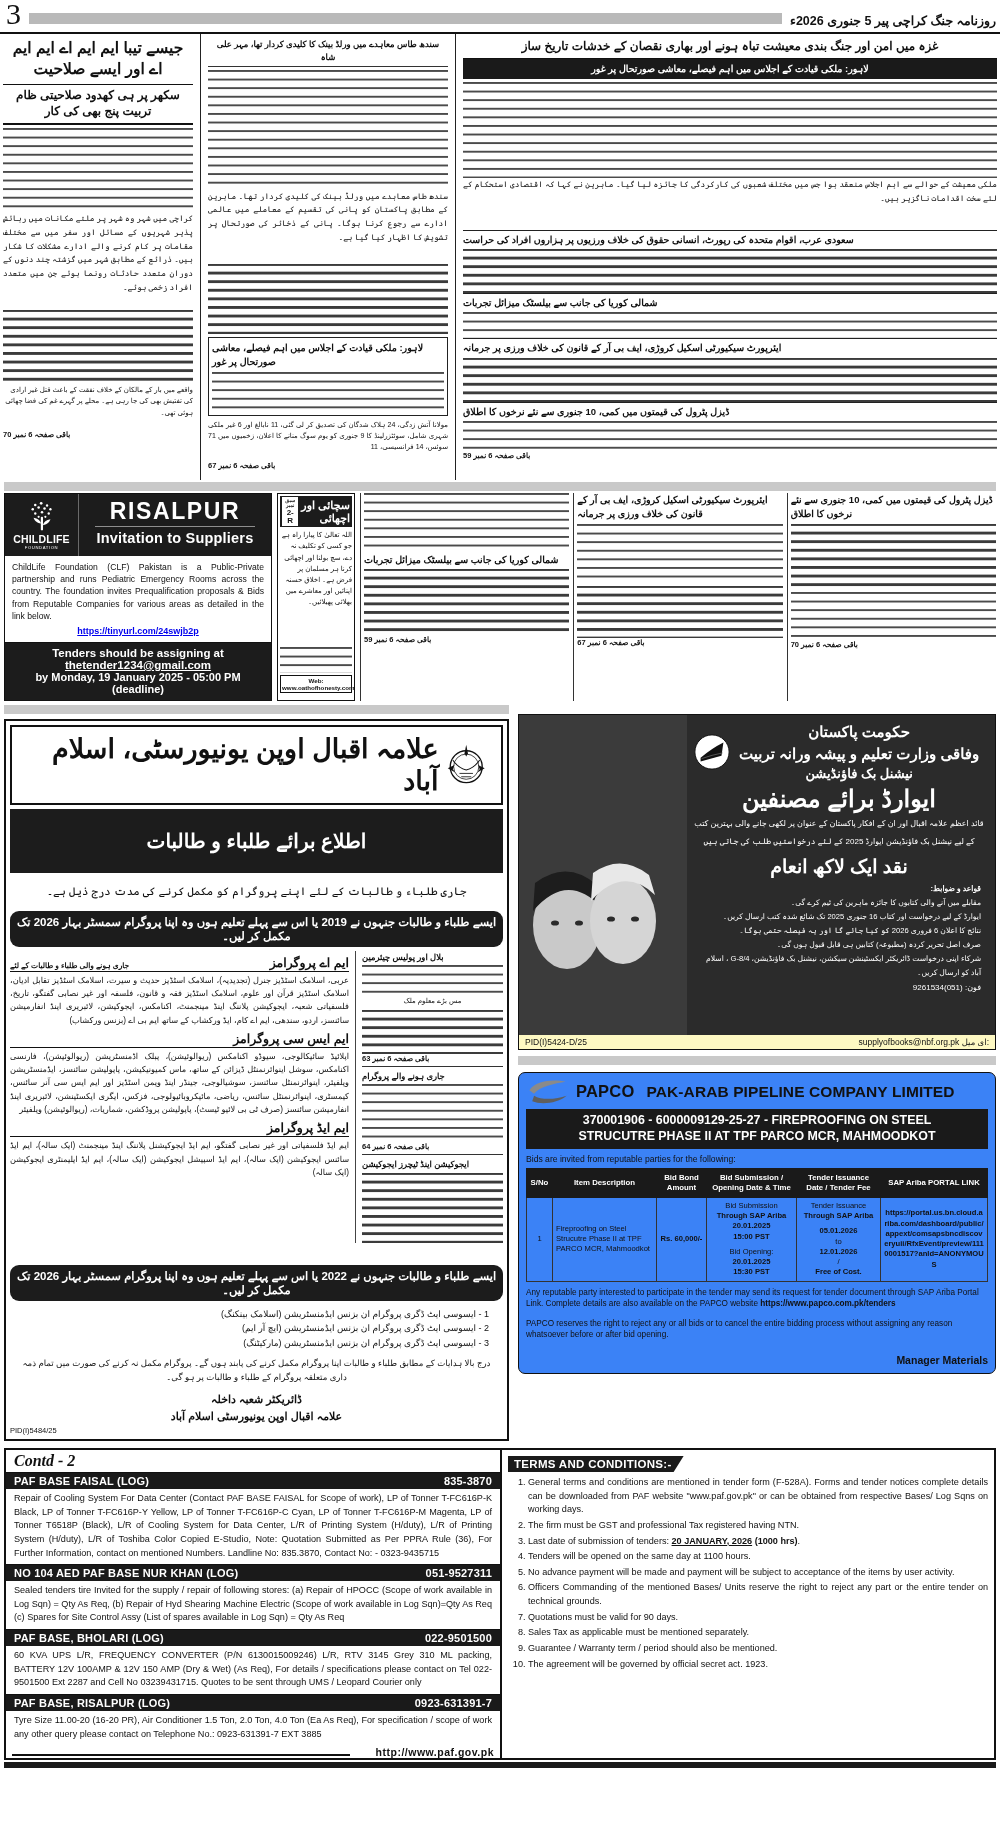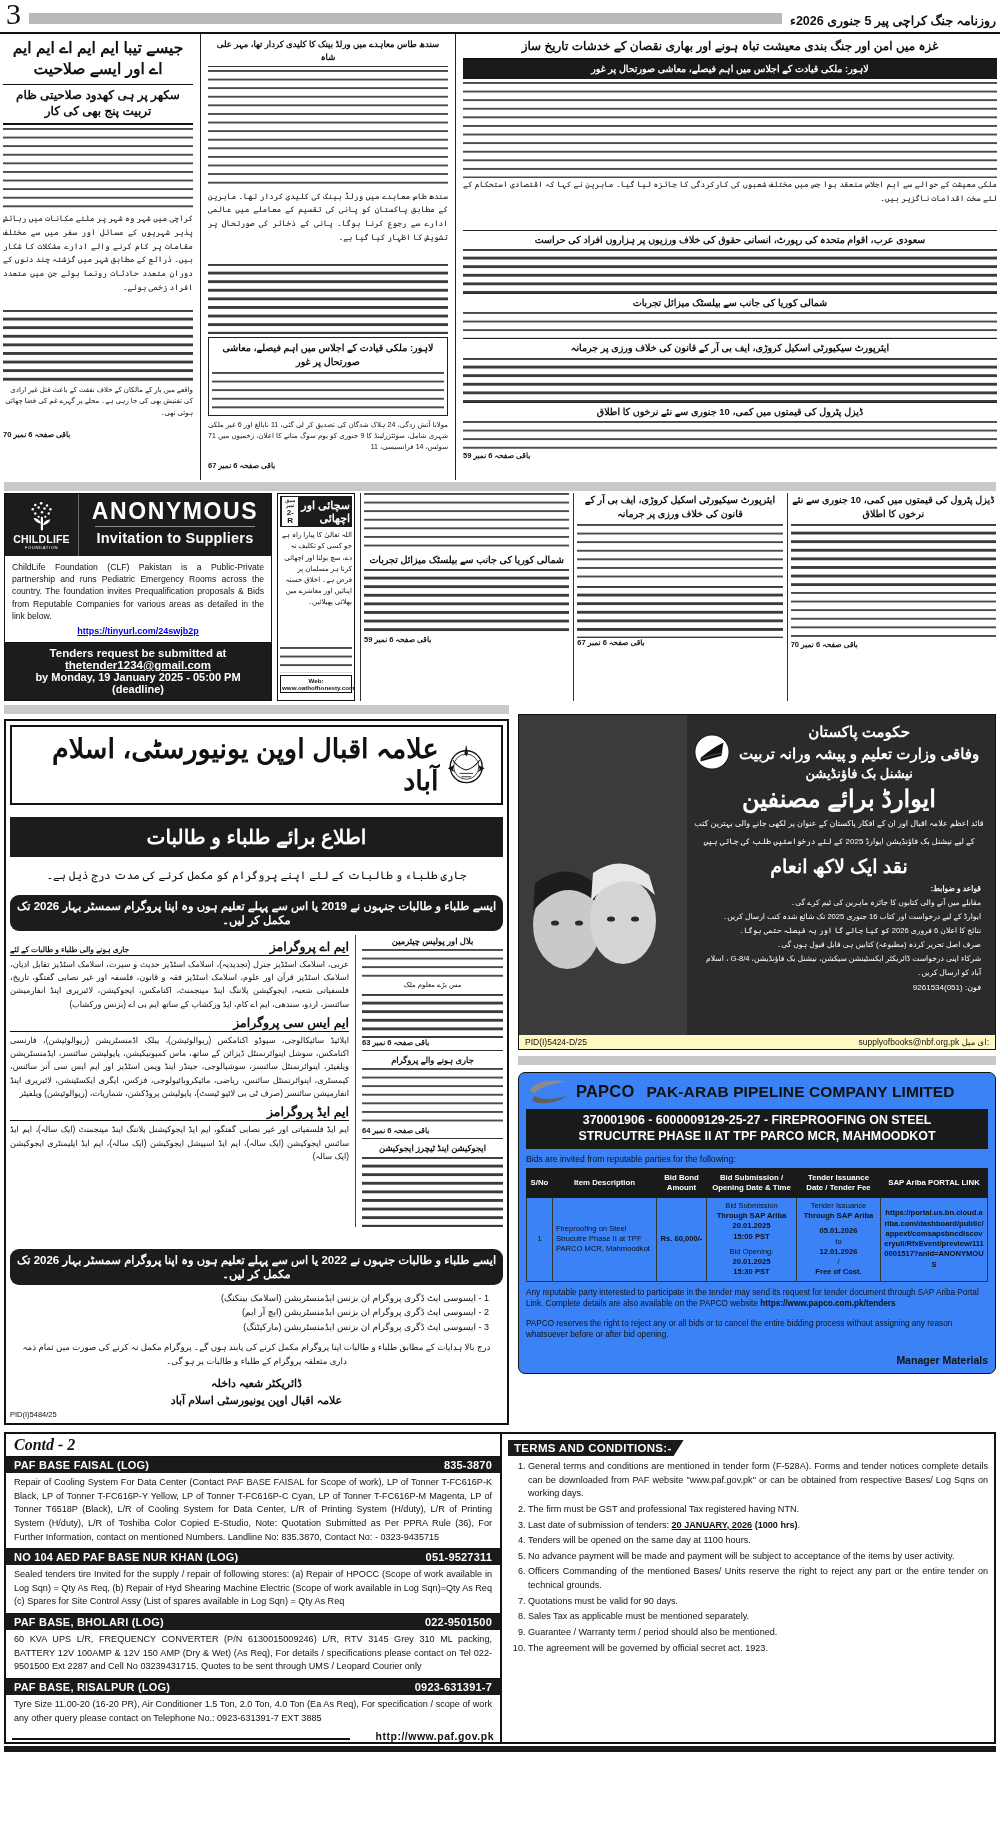--- a/index.html
+++ b/index.html
@@ -32,21 +32,21 @@
     white-space:nowrap; padding-bottom:2px;
   }
 
   
   .urdu { direction:rtl; text-align:justify; }
   .u-body {
     font-size:8px; line-height:1.72; color:#1b1b1b;
     letter-spacing:0.1px;
   }
   .u-sub {
-    font-size:9.5px; font-weight:700; direction:rtl; text-align:center;
+    font-size:9.5px; font-weight:700; direction:rtl; text-align:left;
     line-height:1.5;
   }
   .u-tiny { font-size:7px; line-height:1.6; direction:rtl; }
 
   
   .newsfill {
     background-image:
       repeating-linear-gradient(to bottom,
         rgba(30,30,30,0.80) 0px, rgba(30,30,30,0.80) 1.6px,
         rgba(255,255,255,0) 1.6px, rgba(255,255,255,0) 8.6px);
@@ -147,22 +147,22 @@
     padding:4px;
   }
   .aiou-head {
     border:2px solid #111; display:flex; align-items:center;
     justify-content:center; gap:2px; padding:6px 10px;
   }
   .aiou-name { direction:rtl; font-size:27px; font-weight:700; }
   .aiou-seal { width:52px; height:52px; }
   .aiou-banner {
     background:#1c1c1c; color:#fff; text-align:center;
-    font-size:20px; font-weight:700; direction:rtl; padding:8px;
-    margin-top:12px;
+    font-size:20px; font-weight:700; direction:rtl; padding:20px;
+    margin-top:4px;
   }
   .aiou-intro {
     direction:rtl; text-align:center; font-size:11px; line-height:2;
     padding:7px 10px;
   }
   .aiou-bar {
     background:#1c1c1c; color:#fff; direction:rtl; text-align:center;
     font-size:11.5px; font-weight:700; padding:4px; border-radius:9px;
     margin:2px 0 4px 0;
   }
@@ -358,31 +358,31 @@
                 <circle cx="24" cy="20" r="1.3"></circle>
               <rect x="18.6" y="20" width="2.6" height="16" rx="1"></rect>
               <path d="M19 28 C13 27 11 24 10 21 C15 22 18 24 19 28 Z"></path>
               <path d="M21 30 C27 29 29 26 30 23 C25 24 22 26 21 30 Z"></path>
             </g>
           </svg>
           <div class="clf-logo-t1">CHILDLIFE</div>
           <div class="clf-logo-t2">FOUNDATION</div>
         </div>
         <div class="clf-titles">
-          <div class="clf-t1">ANONYMOUS</div>
+          <div class="clf-t1">RISALPUR</div>
           <div class="clf-hr"></div>
           <div class="clf-t2">Invitation to Suppliers</div>
         </div>
       </div>
       <div class="clf-body">
         <span>ChildLife Foundation (CLF) Pakistan is a Public-Private partnership and runs Pediatric Emergency Rooms across the country. The foundation invites Prequalification proposals &amp; Bids from Reputable Companies for various areas as detailed in the link below.</span>
         <a class="clf-link" href="#">https://tinyurl.com/24swjb2p</a>
       </div>
       <div class="clf-foot">
-        <div class="clf-f1">Tenders request be submitted at</div>
+        <div class="clf-f1">Tenders should be assigning at</div>
         <div class="clf-f2">thetender1234@gmail.com</div>
         <div class="clf-f3">by Monday, 19 January 2025 - 05:00 PM (deadline)</div>
       </div>
     </div>
 
     <div class="honesty-ad">
       <div class="honesty-head">
         <div class="honesty-badge">
           <div style="font-size:5px">سبق نمبر</div>
           <div style="font-size:8px;font-weight:700">2-R</div>

